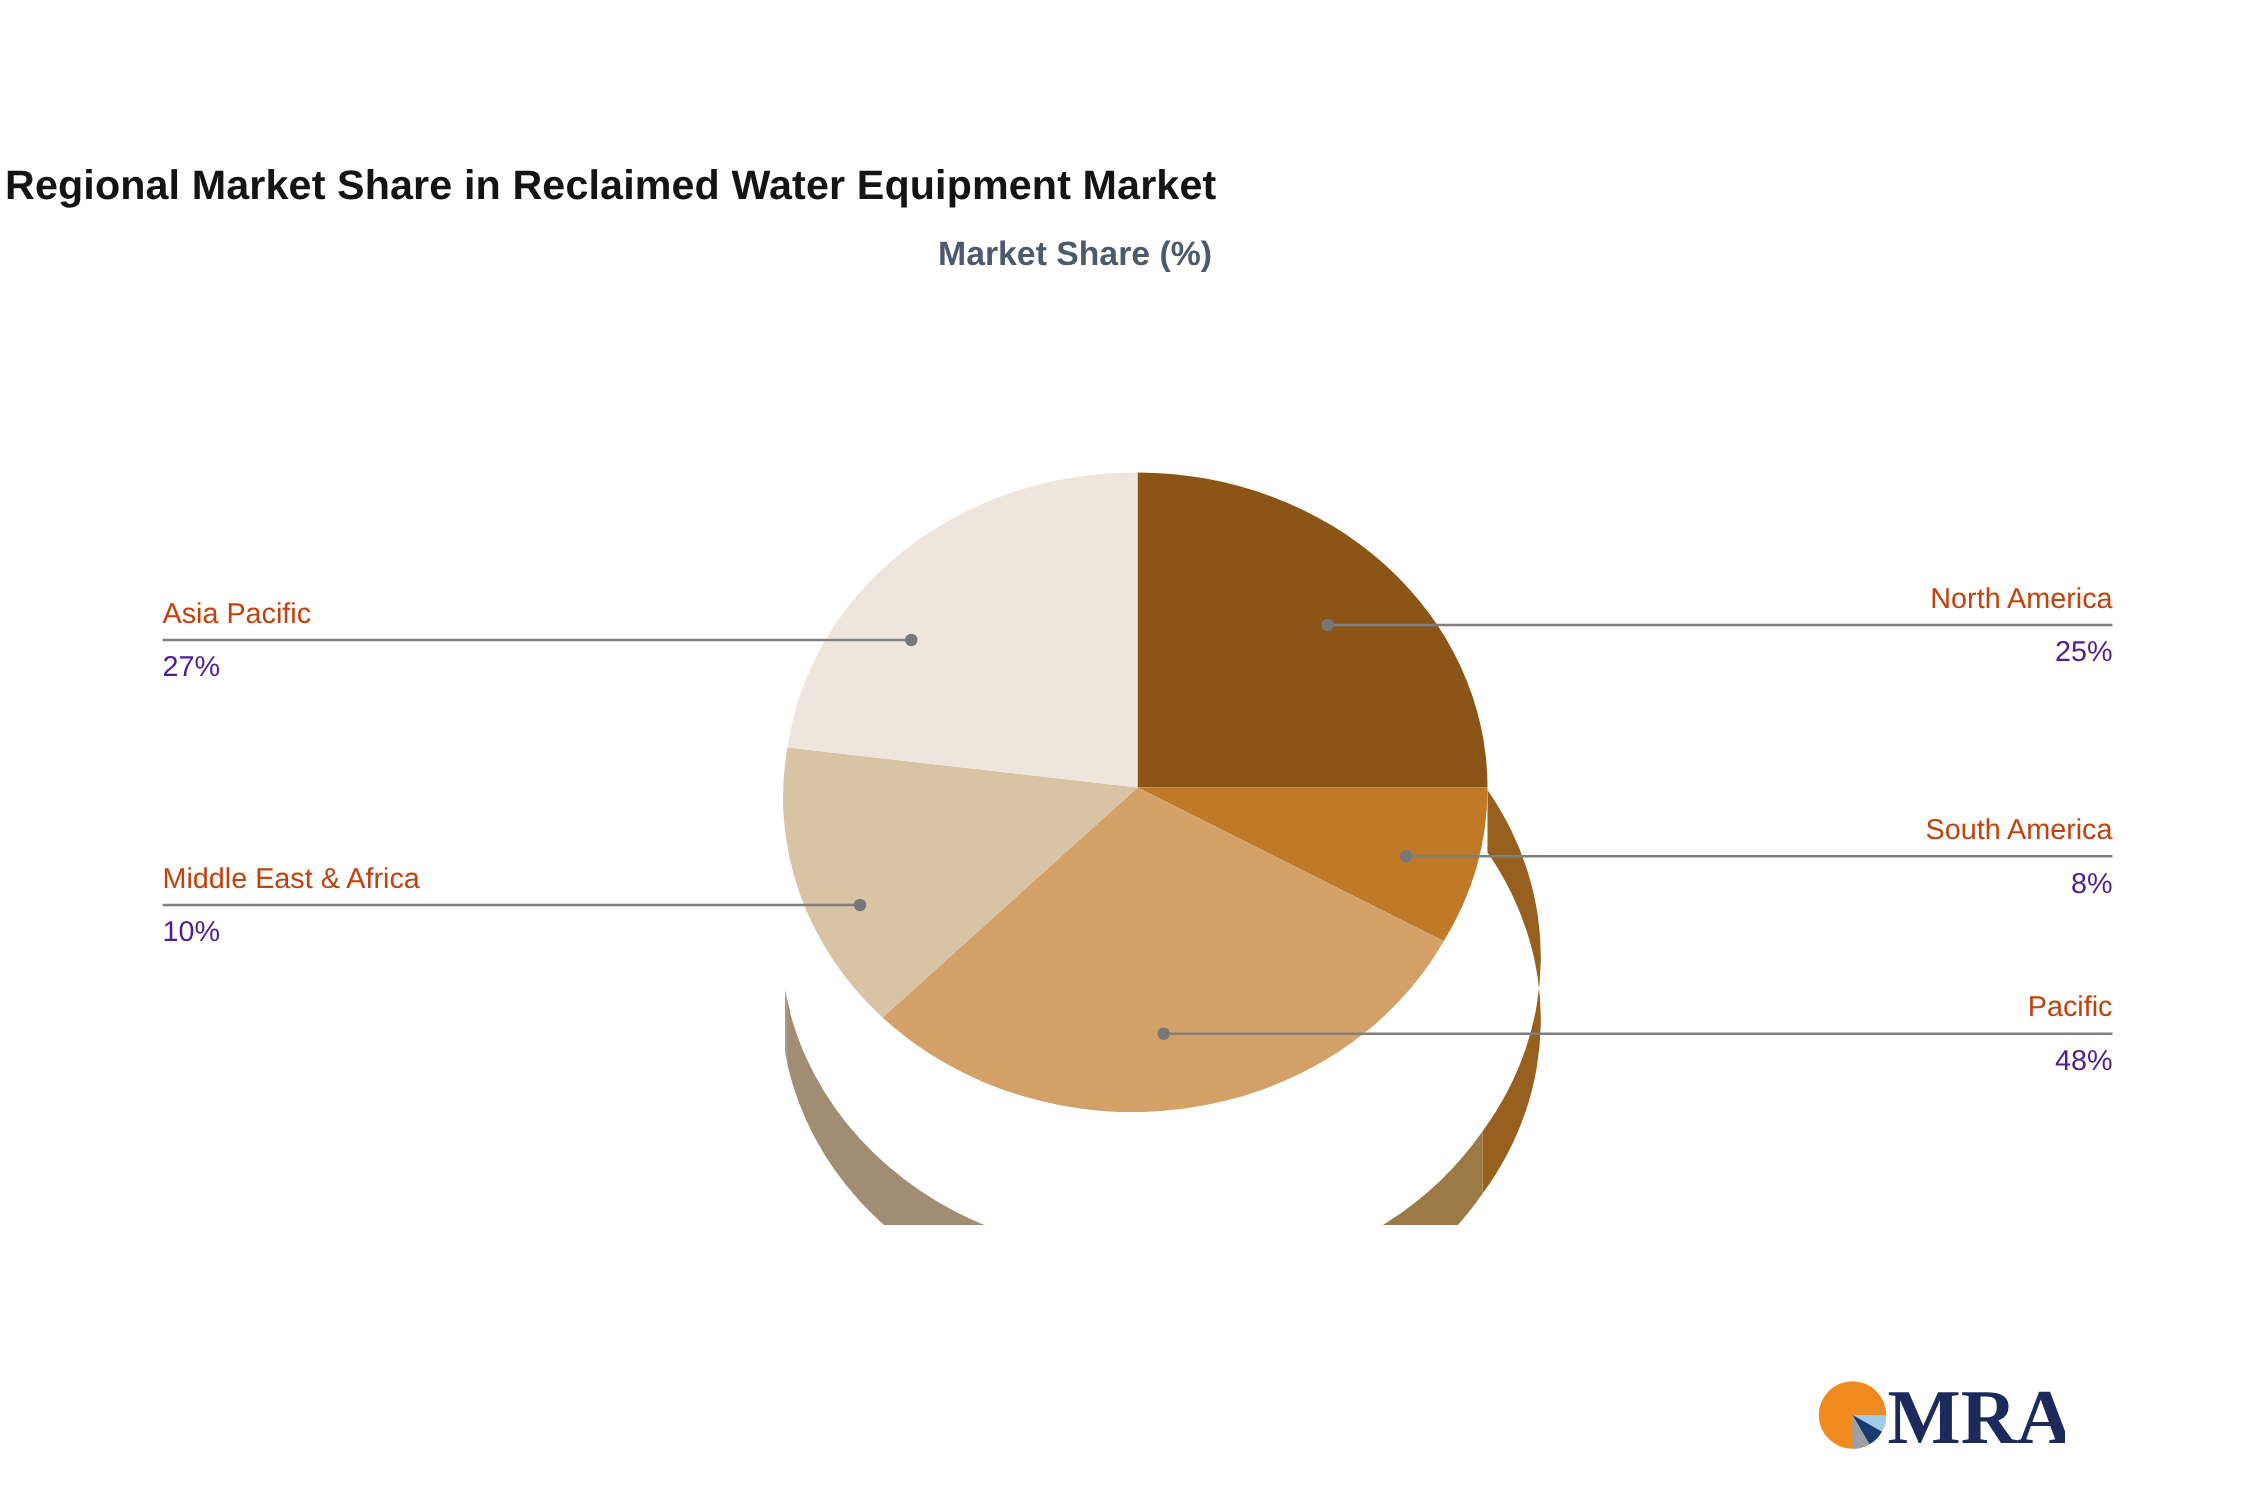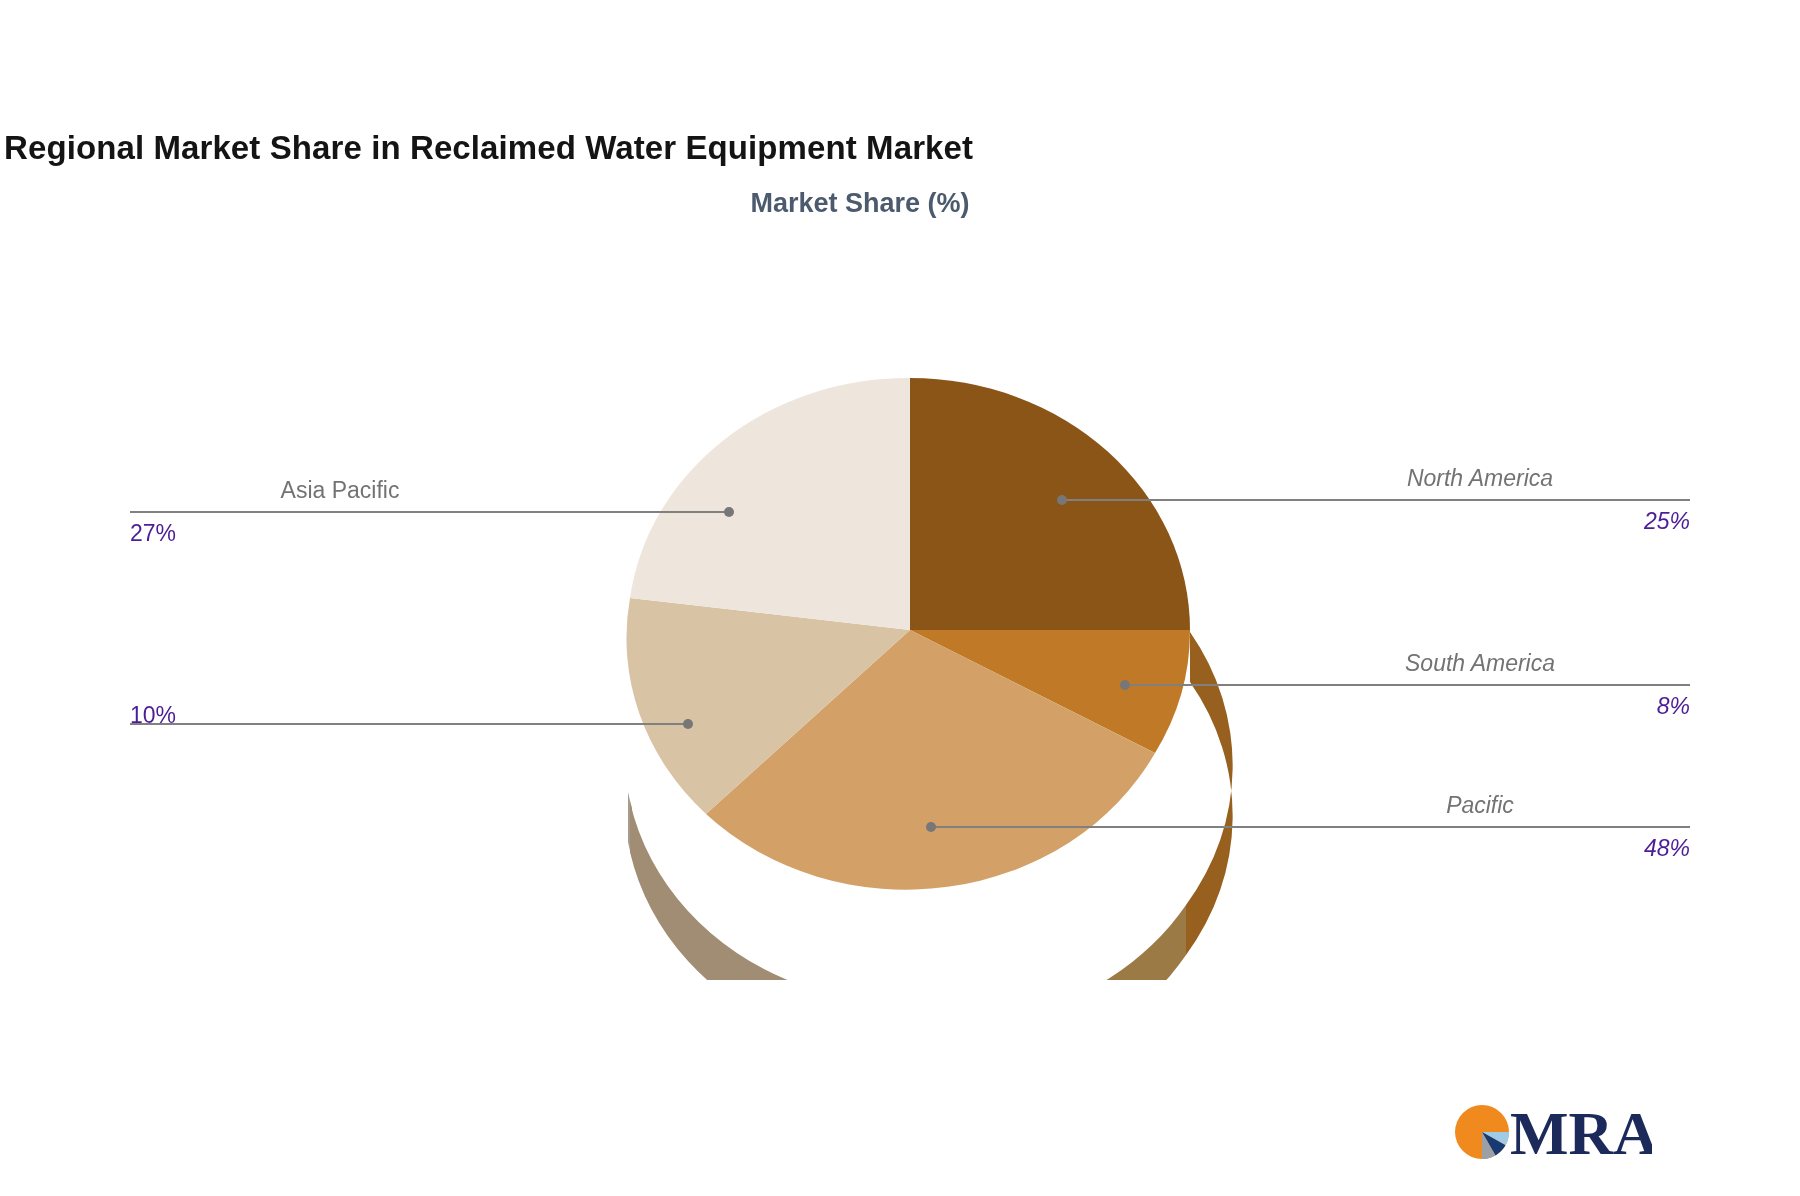--- a/index.html
+++ b/index.html
@@ -47,28 +47,27 @@
     top: 350px;
     width: 700px;
     height: 630px;
   }
   #pie-svg { display: block; }
   
   .label-group {
     position: absolute;
     width: 420px;
   }
-  .label-group.right { text-align: right; font-style: italic; }
+  .label-group.right { text-align: right; }
   .label-group.left  { text-align: left;  }
   .label-name {
     font-size: 23px;
-    color: #737373;
+    color: #c2410c;
     line-height: 30px;
     white-space: nowrap;
-    text-align: center;
   }
   .label-value {
     font-size: 23px;
     color: #4c1d95;
     line-height: 30px;
     margin-top: 13px;
     white-space: nowrap;
   }
   
   #leaders { position: absolute; left: 0; top: 0; }
@@ -166,20 +165,21 @@
     <div class="label-name">Pacific</div>
     <div class="label-value">48%</div>
   </div>
 
   <div class="label-group left" style="left:130px; top:475px;">
     <div class="label-name">Asia Pacific</div>
     <div class="label-value">27%</div>
   </div>
 
   <div class="label-group left" style="left:130px; top:687px;">
+    <div class="label-name">Middle East &amp; Africa</div>
     <div class="label-value">10%</div>
   </div>
 
   <div id="logo">
     <svg width="200" height="78" viewBox="0 0 200 78">
 
       <g>
         <circle cx="30" cy="38" r="27" fill="#F08A1E"></circle>
         <path d="M 30 38 L 57 38 A 27 27 0 0 1 53.5 51.3 Z" fill="#9DCBE8"></path>
         <path d="M 30 38 L 53.5 51.3 A 27 27 0 0 1 43.5 61.4 Z" fill="#173A73"></path>

